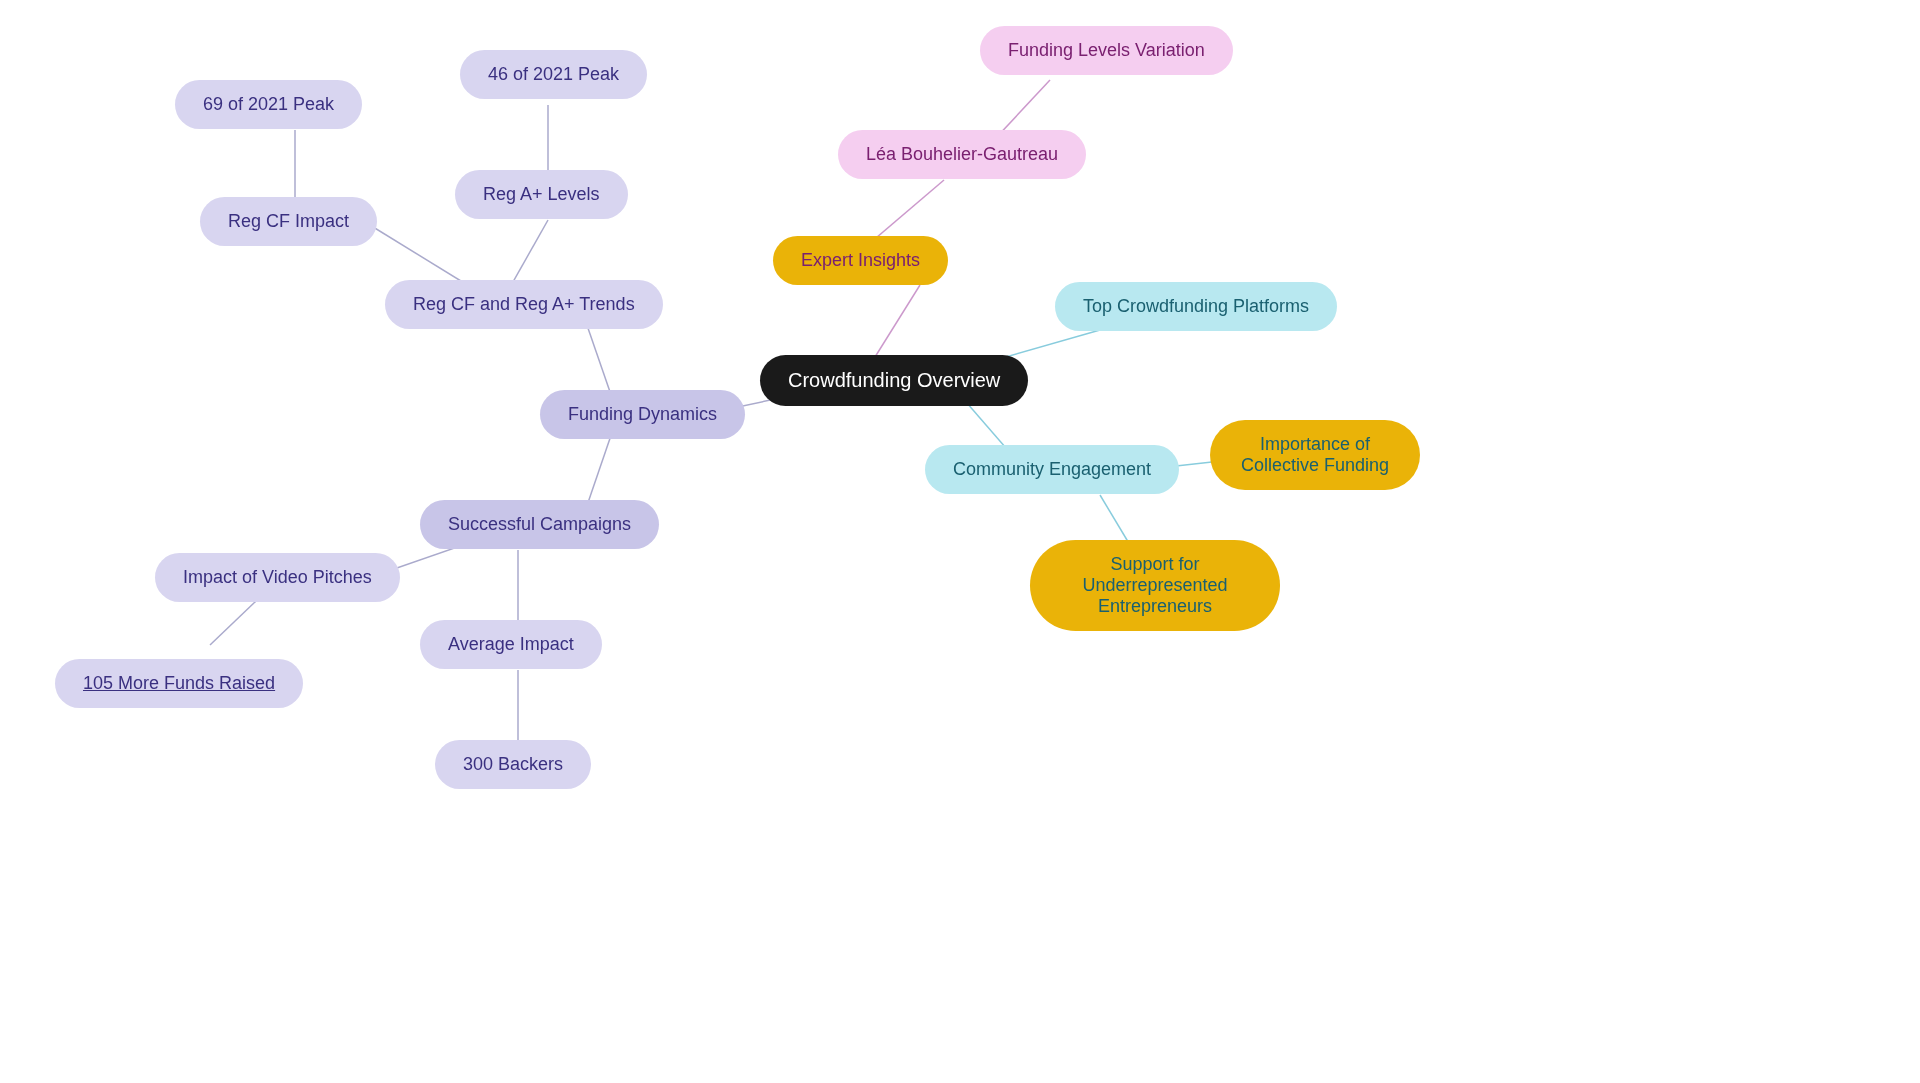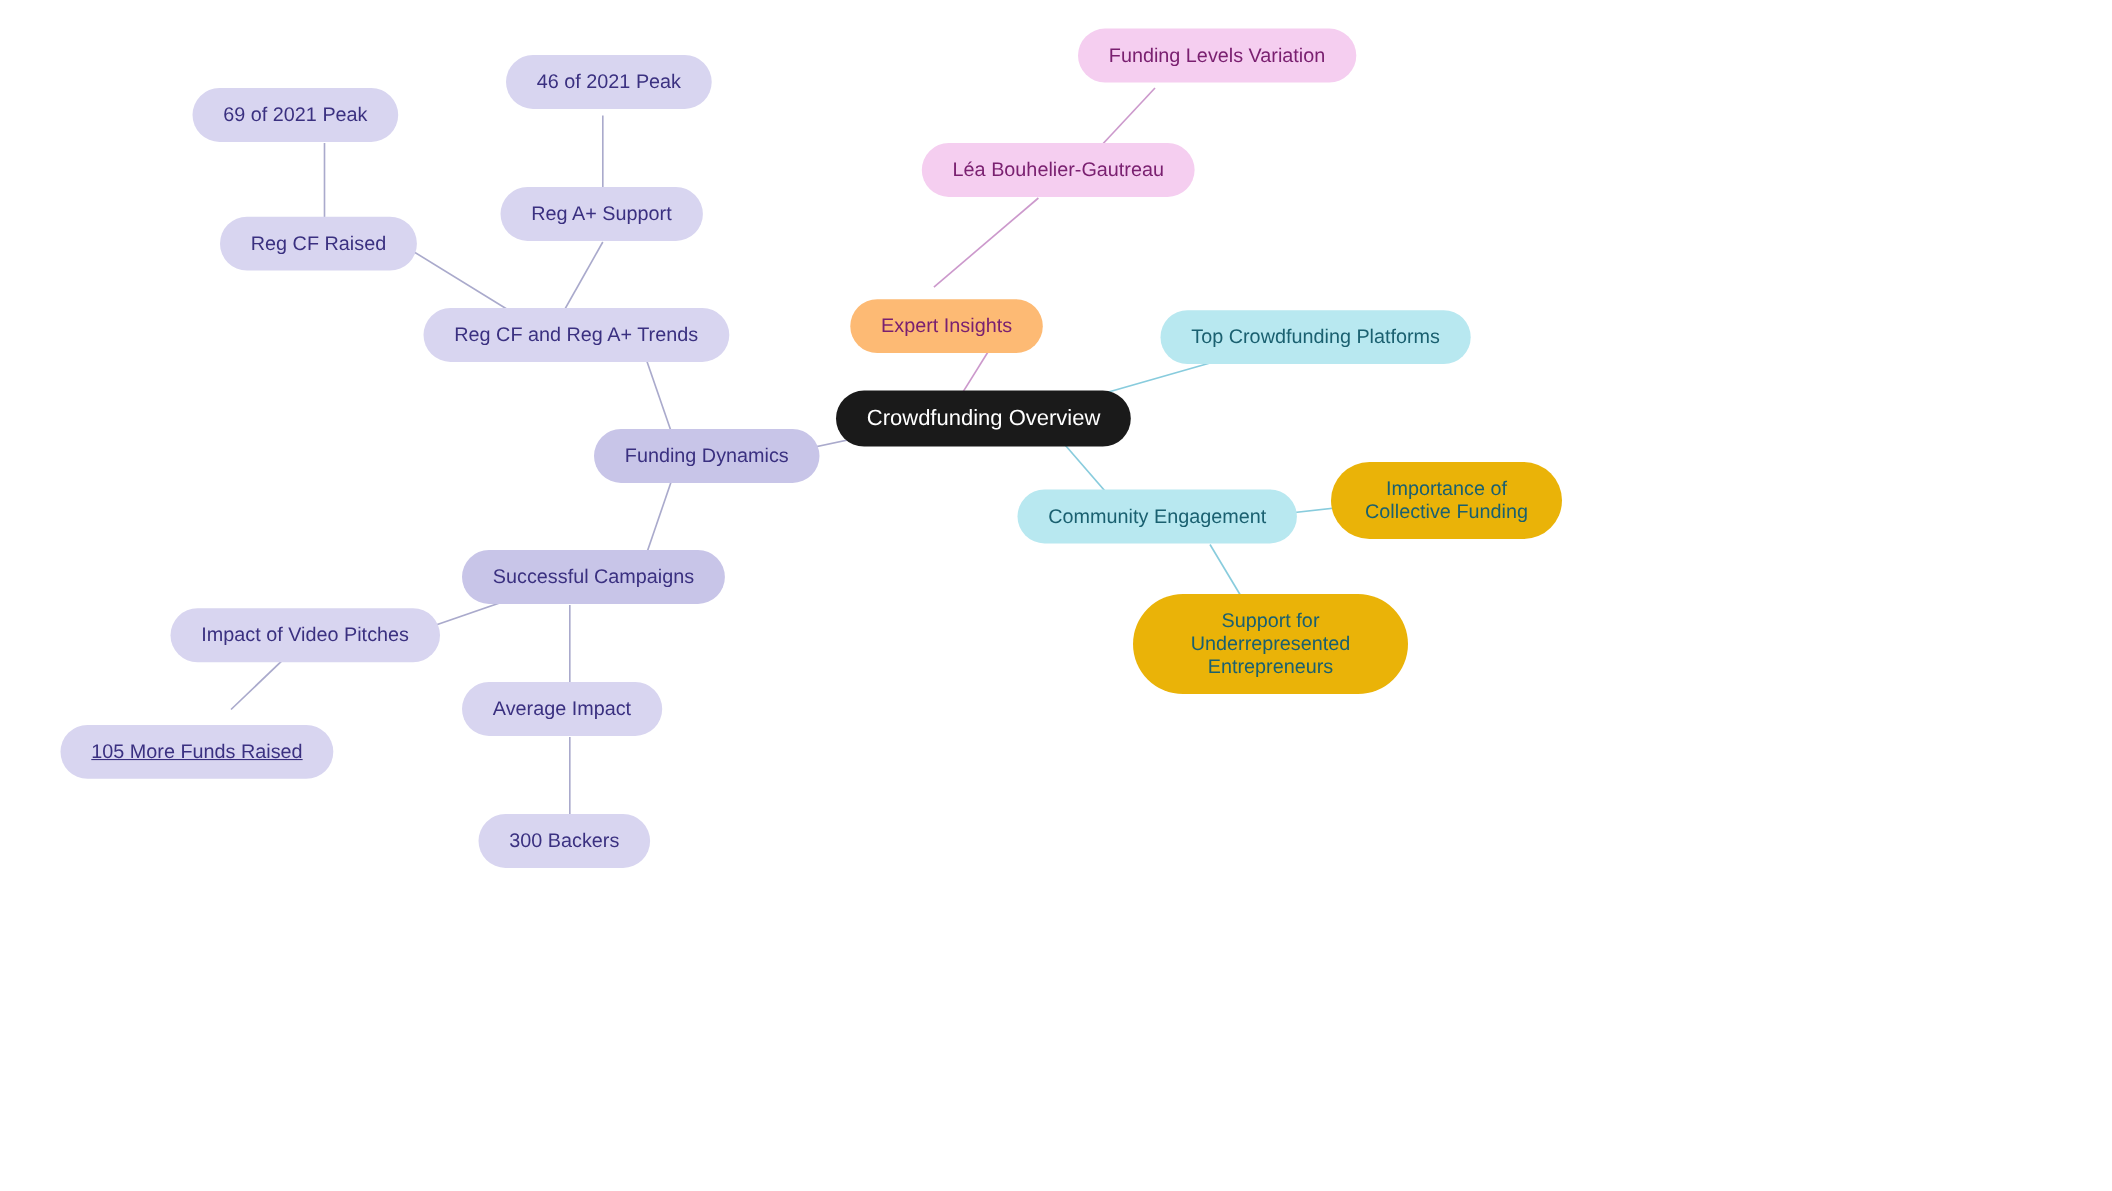--- a/index.html
+++ b/index.html
@@ -42,23 +42,22 @@
     }
     .node.purple {
       background: #c8c5e8;
       color: #3a3080;
     }
     .node.purple-light {
       background: #d8d5f0;
       color: #3a3080;
     }
     .node.pink {
-      background: #fdba74;
+      background: #eab308;
       color: #7a2070;
-      margin-top: 36px;
     }
     .node.pink-light {
       background: #f5cef0;
       color: #7a2070;
     }
     .node.cyan {
       background: #b8e8f0;
       color: #1a6070;
     }
     .node.cyan-light {
@@ -118,25 +117,25 @@
 
 <div class="node purple" style="left:540px; top:390px;">
   <span>Funding Dynamics</span>
 </div>
 
 <div class="node purple-light" style="left:385px; top:280px;">
   <span>Reg CF and Reg A+ Trends</span>
 </div>
 
 <div class="node purple-light" style="left:200px; top:197px;">
-  <span>Reg CF Raised</span>
+  <span>Reg CF Impact</span>
 </div>
 
 <div class="node purple-light" style="left:455px; top:170px;">
-  <span>Reg A+ Support</span>
+  <span>Reg A+ Levels</span>
 </div>
 
 <div class="node purple-light" style="left:175px; top:80px;">
   <span>69 of 2021 Peak</span>
 </div>
 
 <div class="node purple-light" style="left:460px; top:50px;">
   <span>46 of 2021 Peak</span>
 </div>
 

